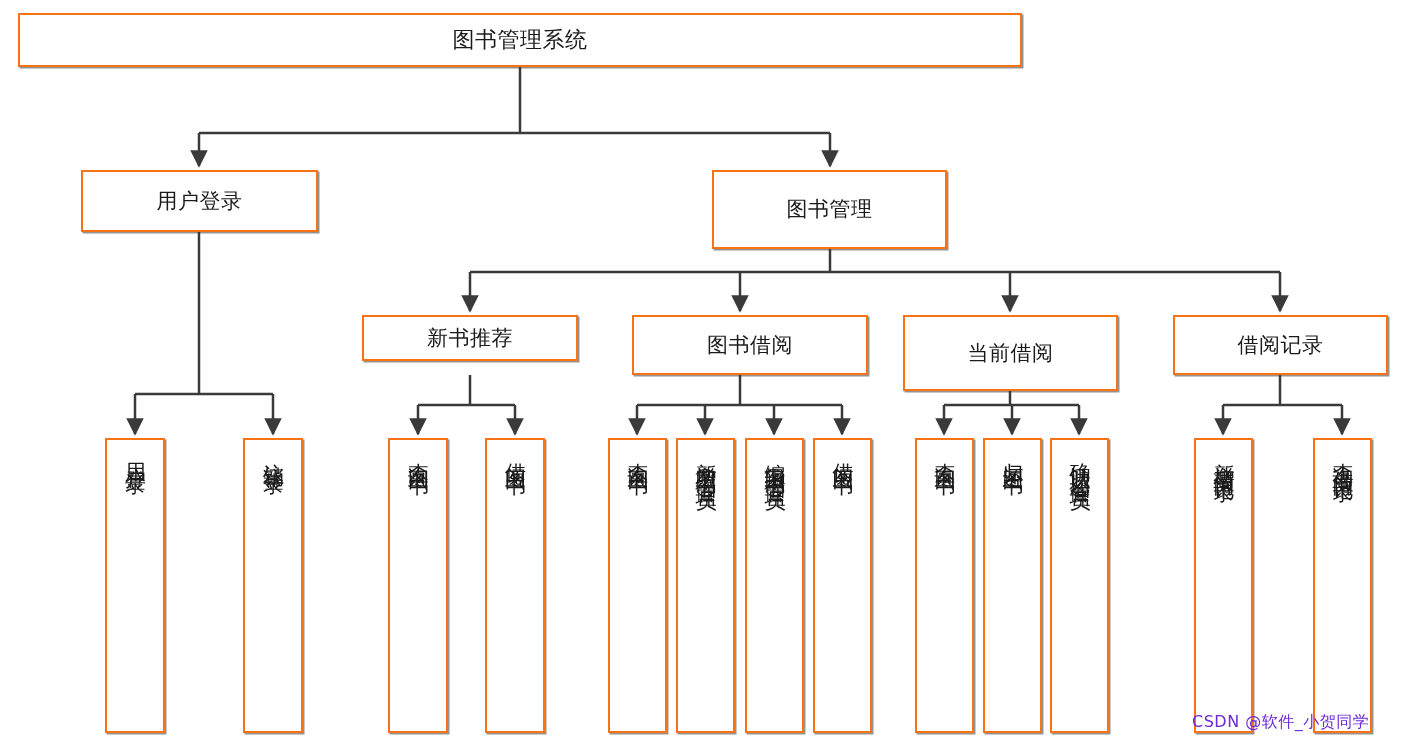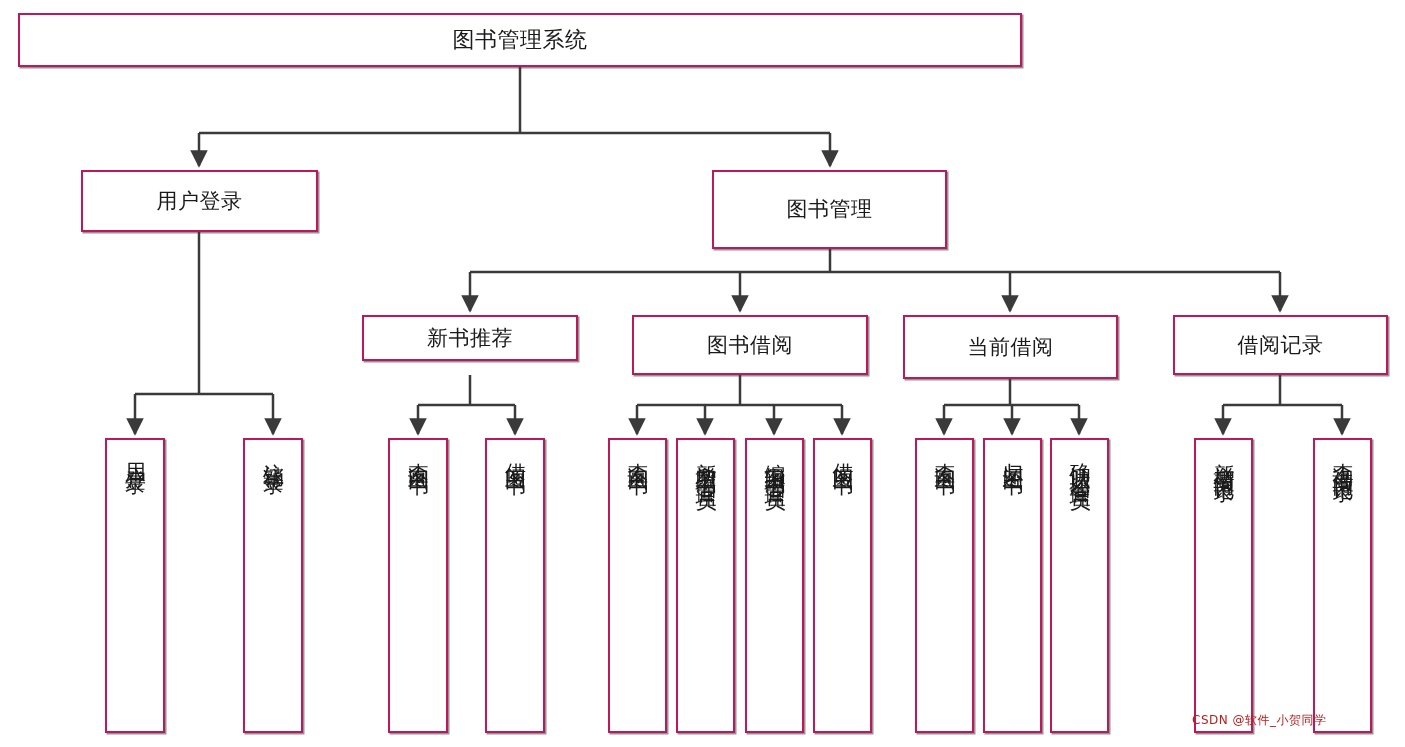--- a/index.html
+++ b/index.html
@@ -23,21 +23,21 @@
     left: 0;
     top: 0;
     width: 1405px;
     height: 747px;
     pointer-events: none;
   }
   .node {
     position: absolute;
     box-sizing: border-box;
     background: #ffffff;
-    border: 2px solid #be185d;
+    border: 2px solid #f97316;
     box-shadow: 1.5px 1.5px 0 rgba(60,60,60,0.55);
     display: flex;
     align-items: center;
     justify-content: center;
     color: #1a1a1a;
     z-index: 2;
   }
   .node-label {
     line-height: 1.28;
     letter-spacing: 0.5px;
@@ -59,22 +59,22 @@
   }
   .node.v .node-label {
     writing-mode: vertical-rl;
     text-orientation: upright;
     font-size: 21px;
     letter-spacing: 4px;
     line-height: 1;
   }
   .watermark {
     position: absolute;
-    font-size: 12px;
-    color: #b91c1c;
+    font-size: 16px;
+    color: #6d28d9;
     letter-spacing: 0.5px;
     white-space: nowrap;
     z-index: 5;
     font-family: "DejaVu Sans", "Liberation Sans", sans-serif;
   }
 </style>
 </head>
 <body>
 
 <div id="diagram-root">
@@ -139,21 +139,21 @@
   <div class="node h" style="left:712px; top:170px; width:235px; height:79px;">
     <span class="node-label">图书管理</span>
   </div>
 
   <div class="node h" style="left:362px; top:315px; width:216px; height:46px;">
     <span class="node-label">新书推荐</span>
   </div>
   <div class="node h" style="left:632px; top:315px; width:236px; height:60px;">
     <span class="node-label">图书借阅</span>
   </div>
-  <div class="node h" style="left:903px; top:315px; width:215px; height:64px;">
+  <div class="node h" style="left:903px; top:315px; width:215px; height:76px;">
     <span class="node-label">当前借阅</span>
   </div>
   <div class="node h" style="left:1173px; top:315px; width:215px; height:60px;">
     <span class="node-label">借阅记录</span>
   </div>
 
   <div class="node v" style="left:105px; top:438px; width:60px; height:295px;">
     <span class="node-label">用户登录</span>
   </div>
   <div class="node v" style="left:243px; top:438px; width:60px; height:295px;">

